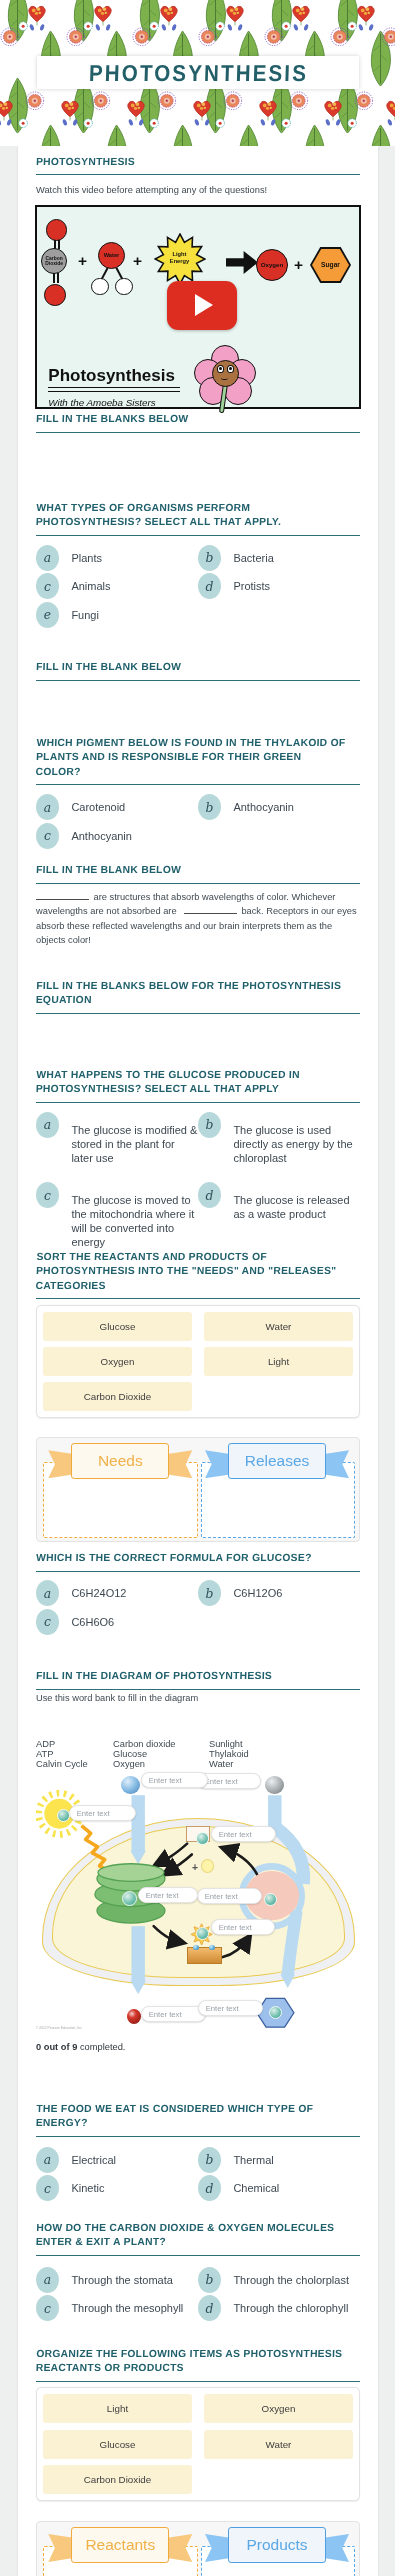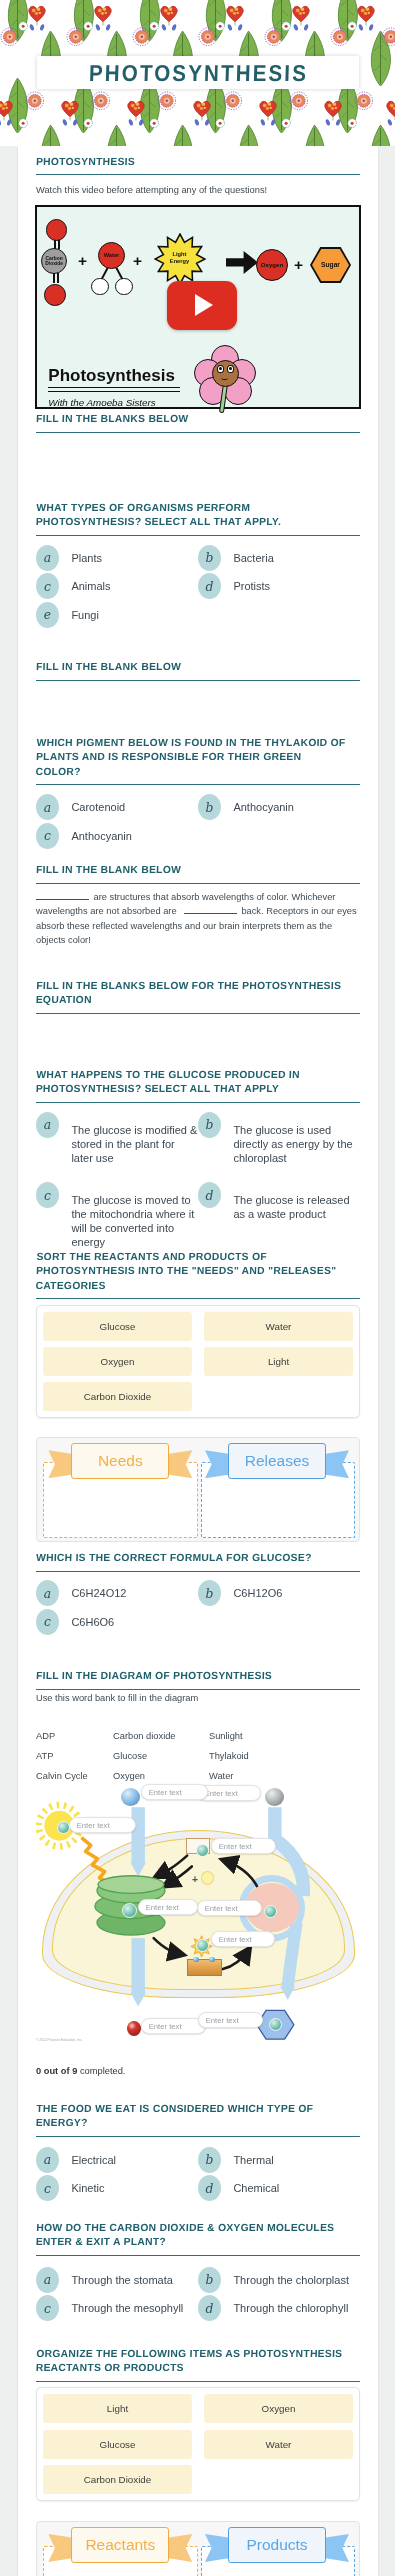--- a/index.html
+++ b/index.html
@@ -68,21 +68,21 @@
   .vtitle { position:absolute; left:11.3px; top:159px; font-size:17px; font-weight:bold; color:#111; }
   .uline { position:absolute; left:11.3px; width:132px; height:1.5px; background:#111; }
   .vsub { position:absolute; left:11.3px; top:190px; font-size:9.8px; color:#111; font-style:italic; }
   .petal { position:absolute; width:28px; height:28px; border-radius:50%; background:#f2a0c6; border:1px solid #111; }
   .face { position:absolute; width:27px; height:27px; border-radius:50%; background:#aa7240; border:1px solid #111; }
   .eye { position:absolute; width:6.7px; height:7.7px; border-radius:50%; background:#fff; border:1px solid #111; }
   .pupil { position:absolute; width:2.6px; height:3.1px; border-radius:50%; background:#111; }
   .stem { position:absolute; width:4.6px; height:30px; background:#9fd39a; border:1px solid #111; border-radius:2.6px; transform:rotate(8deg); }
 
   
-  .wordbank { margin-top:24px; display:grid; grid-template-columns:77px 96px 1fr; row-gap:10px; font-size:9.3px; color:#3f4a52; }
+  .wordbank { margin-top:32px; display:grid; grid-template-columns:77px 96px 1fr; row-gap:0; font-size:9.3px; color:#3f4a52; }
   .diagram { position:relative; width:324px; height:281px; margin-top:-13px; }
   .cell-outer { position:absolute; left:6.2px; top:62px; width:313px; height:168px; background:#eef0f4;
                 border:1.5px solid #e9c94f; border-radius:50% 50% 44% 44% / 72% 72% 26% 26%; }
   .cell-inner { position:absolute; inset:7.7px 9.3px 6.7px 9.3px; background:#fbf5d7; border:1.5px solid #e9c94f; border-radius:inherit; }
   .dsvg { position:absolute; left:0; top:0; }
   .ebox { position:absolute; height:16.5px; background:#fff; border:0.5px solid #e4e4e4; border-radius:8.2px;
           box-shadow:0 0.5px 1.5px rgba(0,0,0,.18); display:flex; align-items:center; padding-left:6.7px;
           font-size:7.7px; color:#9aa1a8; z-index:6; }
   .marker { position:absolute; width:13px; height:13px; border-radius:50%; z-index:7;
             background:radial-gradient(circle at 35% 32%, #def0ea, #6fbfae 58%, #3f9f90); border:1px solid #eef7f4; }
@@ -91,21 +91,21 @@
   .sphere.gray { background:radial-gradient(circle at 35% 30%, #eceff1, #a6abae 55%, #6f7477); }
   .pinkc { position:absolute; left:209px; top:115px; width:54px; height:49px; border-radius:50%; background:#f5c9bb; z-index:3; }
   .membox { position:absolute; left:150px; top:70px; width:24px; height:16.5px; background:#fdf8ef; border:1px solid #c79a67; z-index:4; }
   .orangebox { position:absolute; left:151px; top:191px; width:35px; height:17.5px; z-index:4;
                background:linear-gradient(180deg,#f4bc6e,#cf8a33); border:0.5px solid #b97c28; }
   .bluedot { position:absolute; width:5.7px; height:5.7px; border-radius:50%; z-index:5;
              background:radial-gradient(circle at 35% 30%, #cfeaf8, #54a8d8 60%, #2c7fae); }
   .pluschip { position:absolute; left:156px; top:106px; font-size:10.3px; font-weight:bold; color:#555; z-index:4; }
   .ycirc { position:absolute; left:165px; top:103px; width:13.4px; height:14.4px; border-radius:50%; background:#fdf3a9; border:1px solid #e8d87b; z-index:4; }
   .credit { position:absolute; left:0px; top:270px; font-size:3.3px; color:#a9a9a9; }
-  .progress { margin-top:17px; font-size:9.3px; color:#32373c; }
+  .progress { margin-top:5px; font-size:9.3px; color:#32373c; }
   .progress b { font-weight:bold; }
 </style>
 </head>
 <body>
 
 <svg width="0" height="0" style="position:absolute">
   <defs>
     <symbol id="leaf" viewBox="0 0 50 115">
       <path d="M25,2 C8,30 2,60 10,85 C15,100 22,110 25,113 C30,108 40,95 44,72 C48,48 40,22 25,2 Z" fill="#7cb14c" stroke="#5d9140" stroke-width="2"></path>
       <path d="M25,8 L25,108" stroke="#4c7a33" stroke-width="2"></path>

